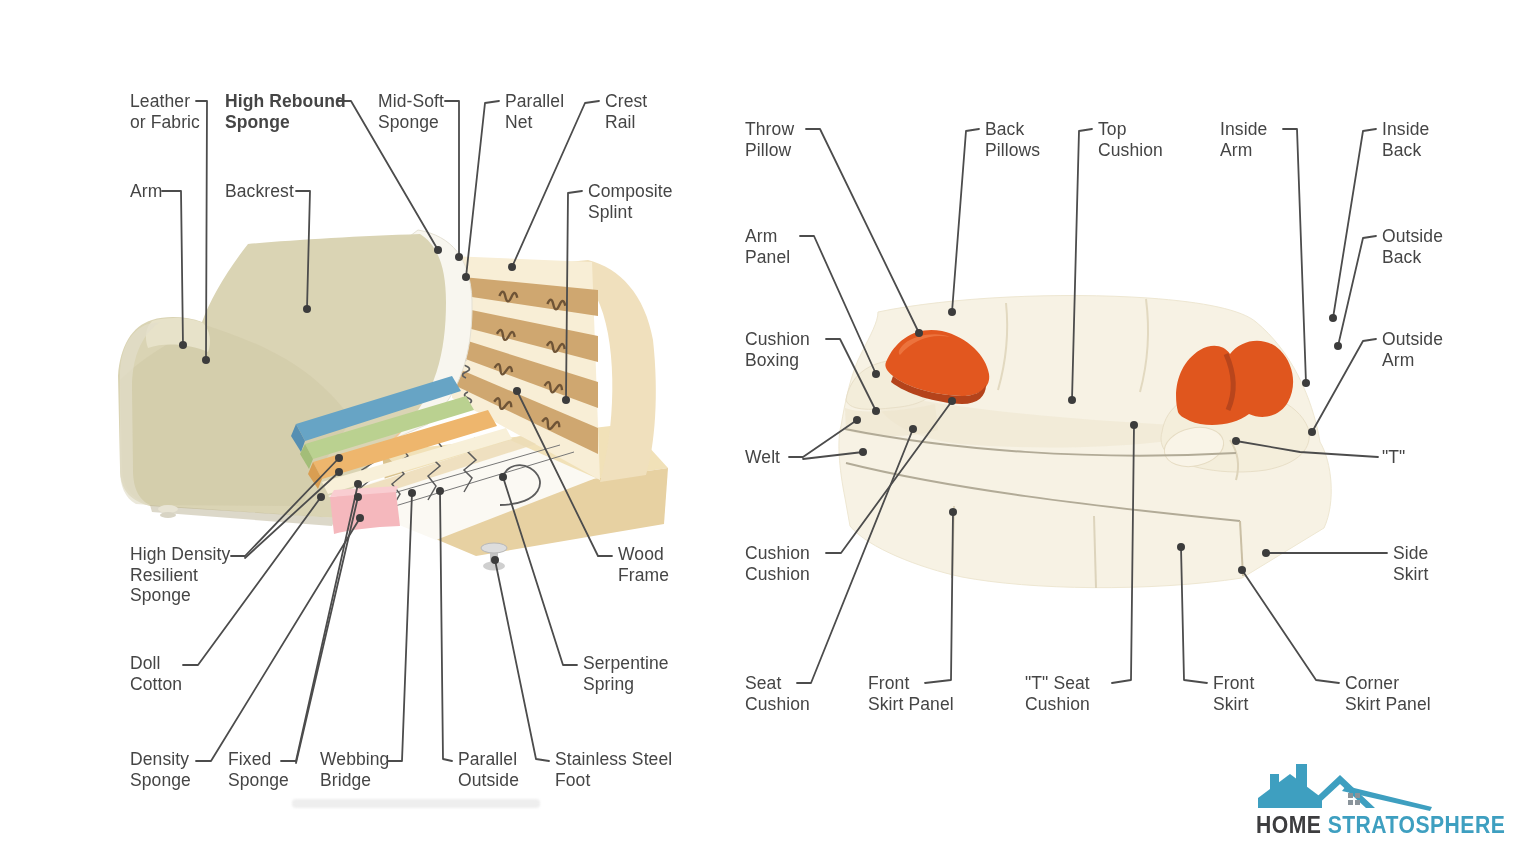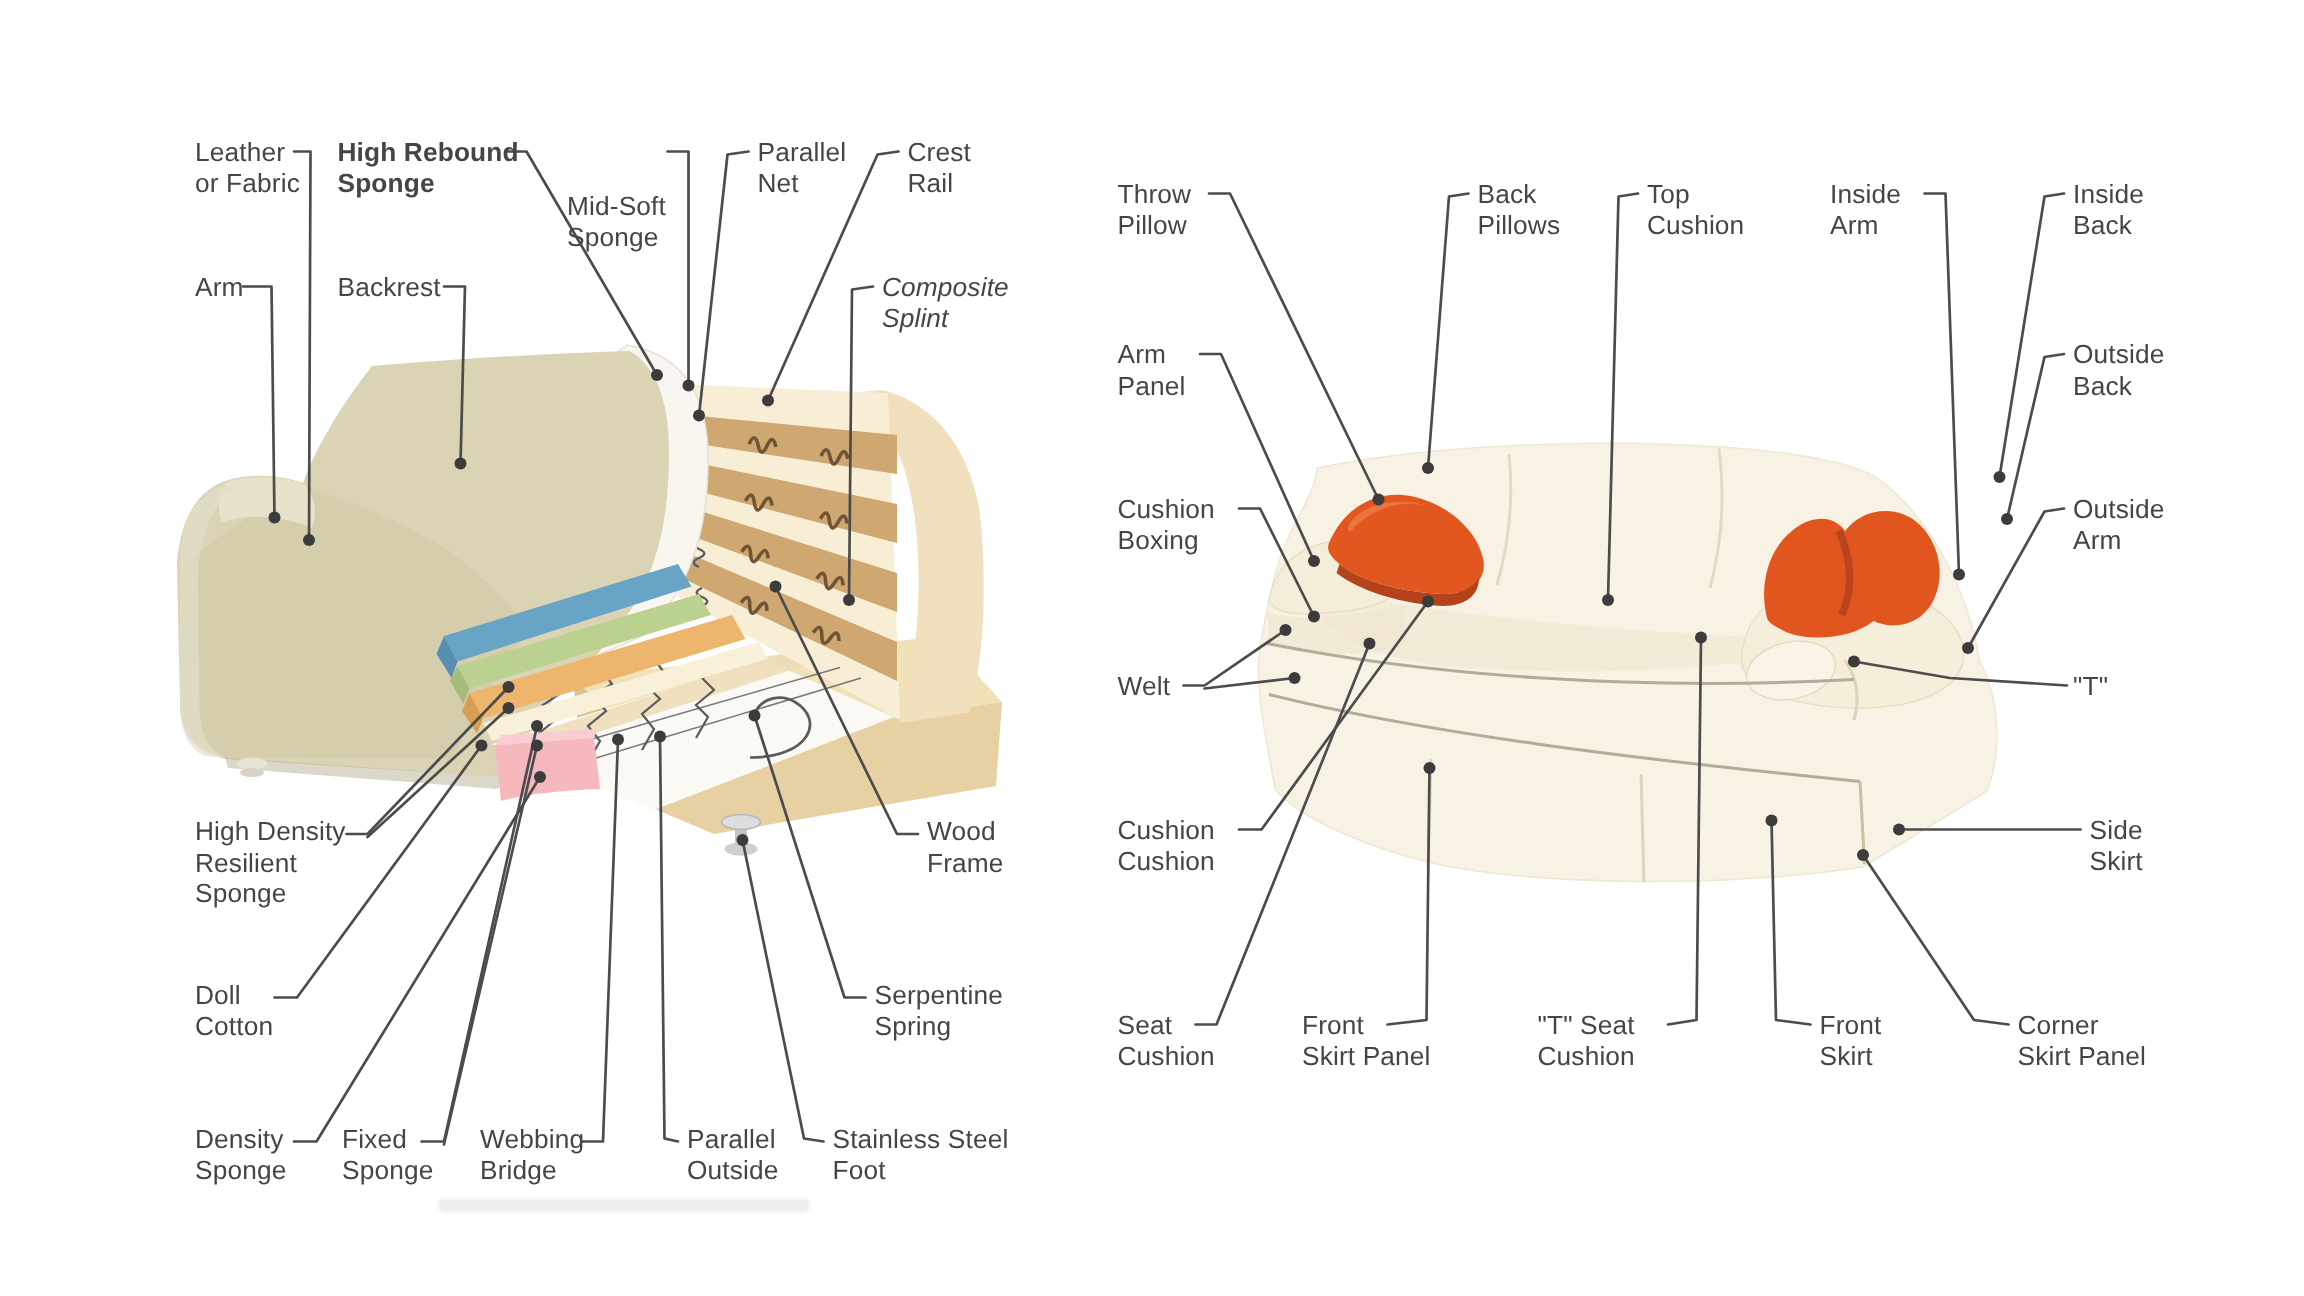--- a/index.html
+++ b/index.html
@@ -200,39 +200,39 @@
 
   <div class="labels" id="left-labels">
       <div class="lbl" style="left: 130px; top: 91px;">
         <div>Leather</div>
         <div>or Fabric</div>
       </div>
       <div class="lbl" style="left: 225px; top: 91px; font-weight: bold;">
         <div>High Rebound</div>
         <div>Sponge</div>
       </div>
-      <div class="lbl" style="left: 378px; top: 91px; margin-top: 36px;">
+      <div class="lbl" style="left: 378px; top: 91px;">
         <div>Mid-Soft</div>
         <div>Sponge</div>
       </div>
       <div class="lbl" style="left: 505px; top: 91px;">
         <div>Parallel</div>
         <div>Net</div>
       </div>
       <div class="lbl" style="left: 605px; top: 91px;">
         <div>Crest</div>
         <div>Rail</div>
       </div>
       <div class="lbl" style="left: 130px; top: 181px;">
         <div>Arm</div>
       </div>
       <div class="lbl" style="left: 225px; top: 181px;">
         <div>Backrest</div>
       </div>
-      <div class="lbl" style="left: 588px; top: 181px; font-style: italic;">
+      <div class="lbl" style="left: 588px; top: 181px;">
         <div>Composite</div>
         <div>Splint</div>
       </div>
       <div class="lbl" style="left: 130px; top: 544px;">
         <div>High Density</div>
         <div>Resilient</div>
         <div>Sponge</div>
       </div>
       <div class="lbl" style="left: 618px; top: 544px;">
         <div>Wood</div>
@@ -335,13 +335,29 @@
         <div>Skirt</div>
       </div>
       <div class="lbl" style="left: 1345px; top: 673px;">
         <div>Corner</div>
         <div>Skirt Panel</div>
       </div>
     </div>
 
   <div id="wm"></div>
 
+  <div id="logo">
+    <svg width="230" height="84" viewBox="0 0 230 84">
+      <rect x="14" y="12" width="9" height="18" fill="#3e9fc0"></rect>
+      <rect x="40" y="2" width="11" height="28" fill="#3e9fc0"></rect>
+      <polygon points="2,36 34,12 66,36 66,46 2,46" fill="#3e9fc0"></polygon>
+      <polygon points="49,46 84,13 119,46 110,46 84,22 58,46" fill="#3e9fc0"></polygon>
+      <polygon points="90,24 176,45 174,49 86,29" fill="#3e9fc0"></polygon>
+      <rect x="92" y="31" width="5" height="5" fill="#8a949b"></rect>
+      <rect x="99" y="31" width="5" height="5" fill="#8a949b"></rect>
+      <rect x="92" y="38" width="5" height="5" fill="#8a949b"></rect>
+      <rect x="99" y="38" width="5" height="5" fill="#8a949b"></rect>
+    </svg>
+    <div id="logo-text">
+      <span style="color:#3d3d3f;">HOME</span><span> </span><span style="color:#3e9fc0;">STRATOSPHERE</span>
+    </div>
+  </div>
 </div>
 
 </body></html>

